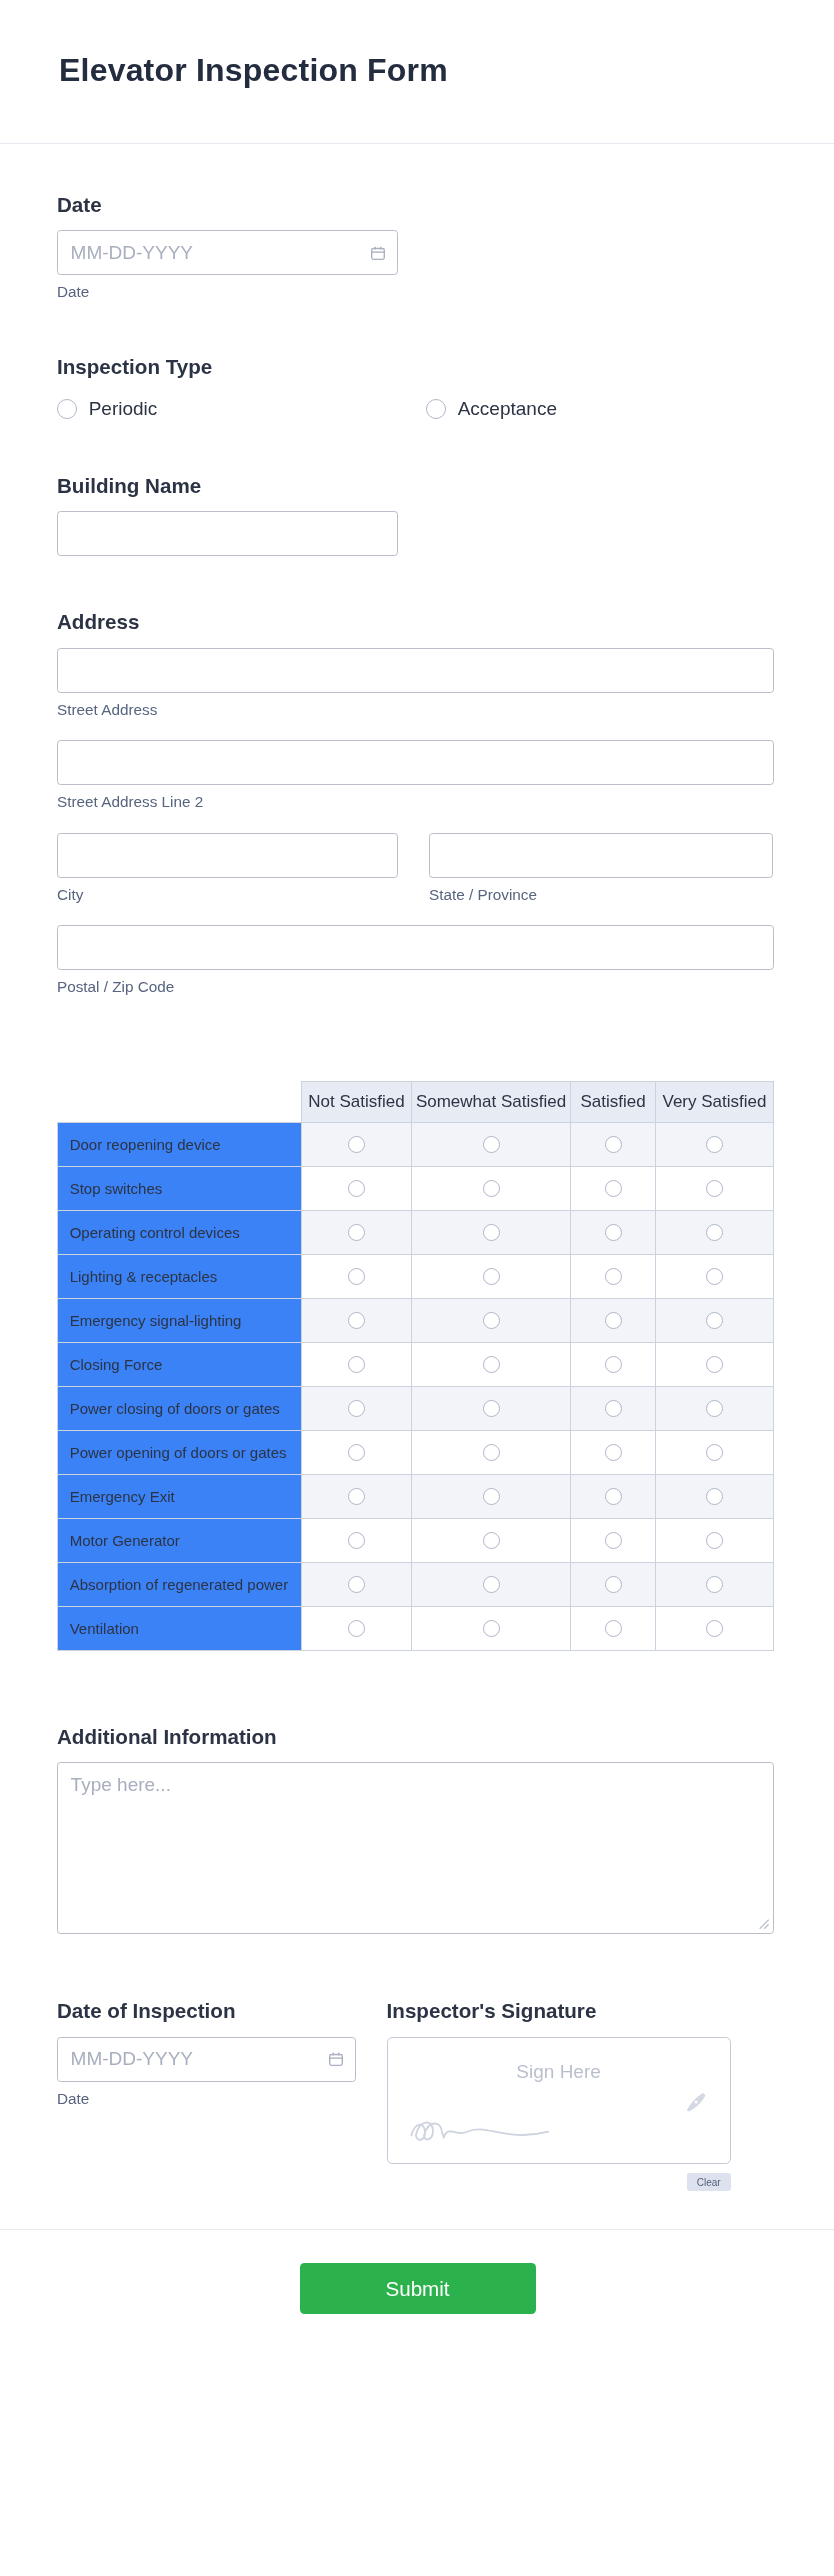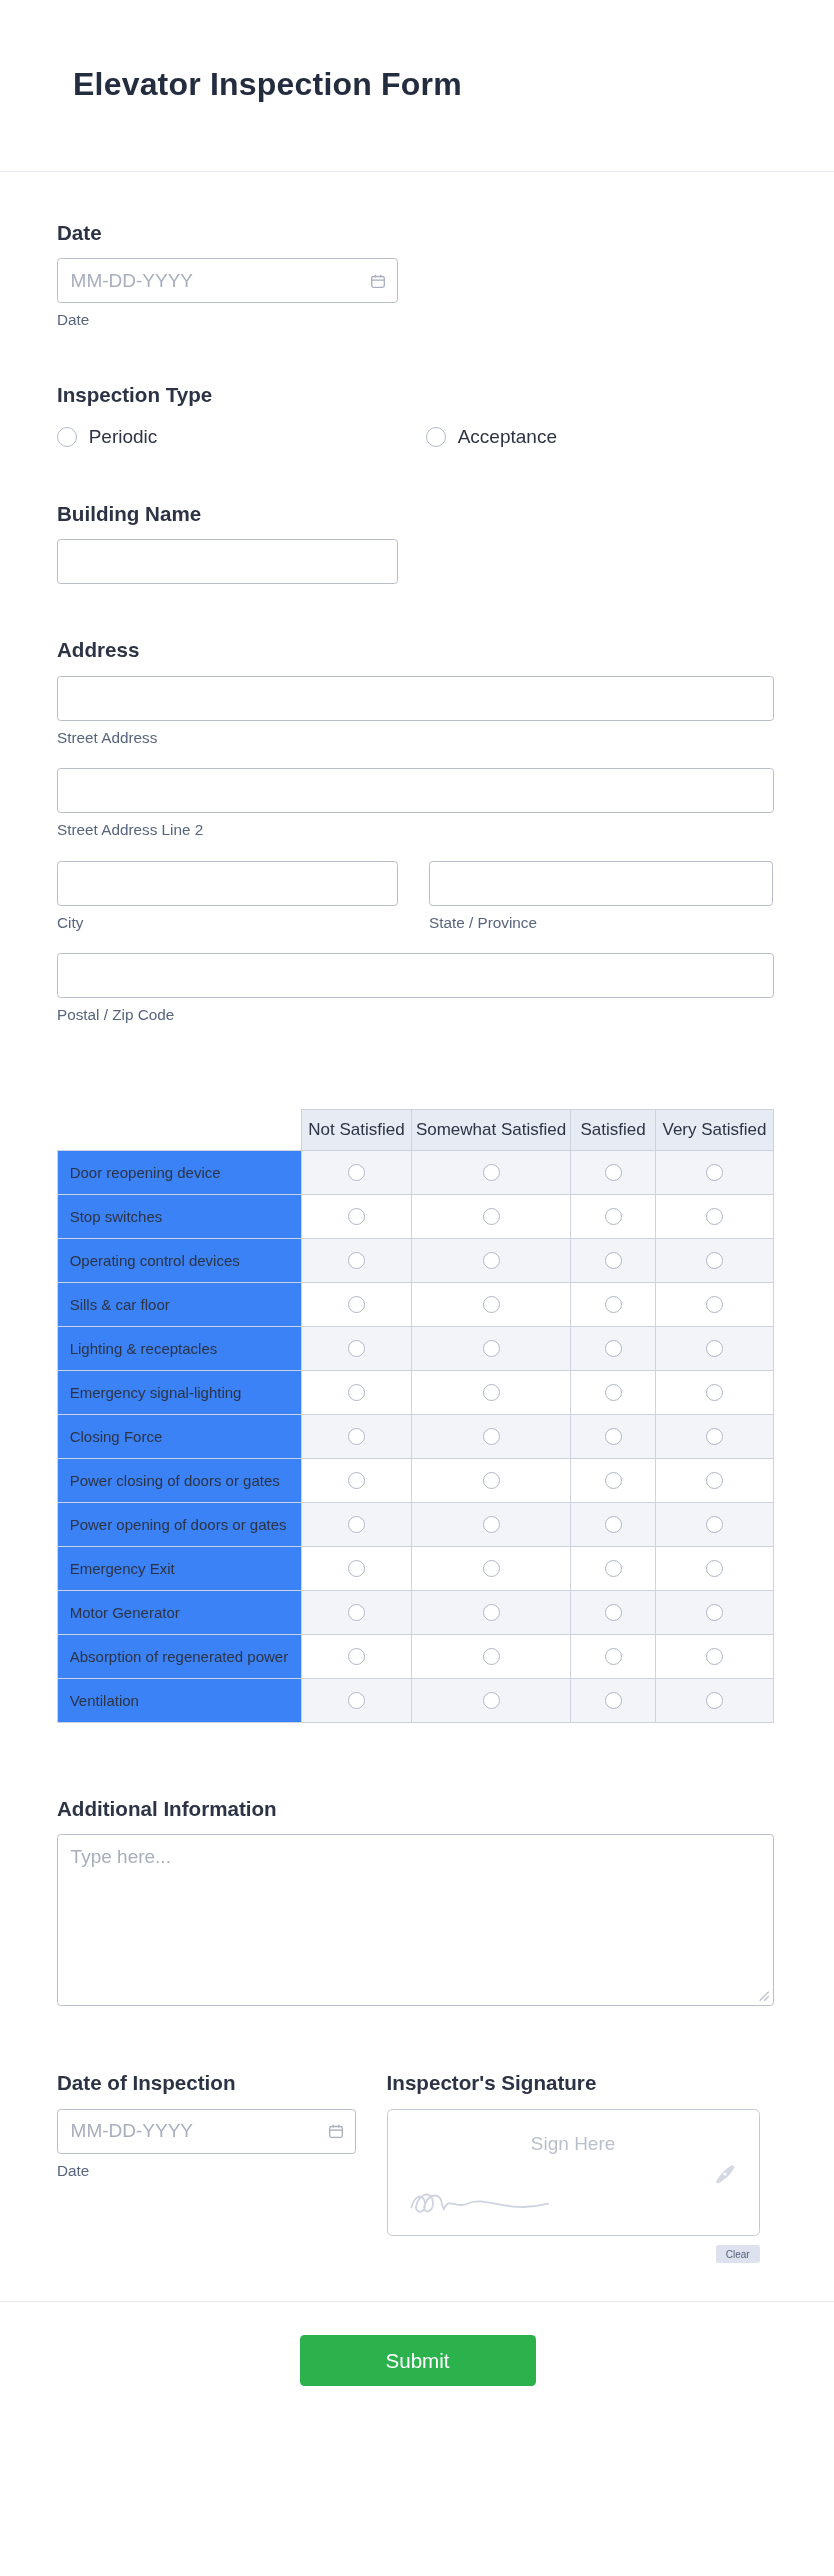--- a/index.html
+++ b/index.html
@@ -2,21 +2,21 @@
 <html style="font-size:14.4px"><head>
 <meta charset="utf-8">
 <style>
   * { box-sizing: border-box; }
   html, body { margin: 0; padding: 0; background: #ffffff; }
   body { font-family: "Liberation Sans", sans-serif; color: #2c3345; }
   .page { width: 835px; height: 2576px; margin: 0 auto; background: #fff; overflow: hidden; }
 
   
   .form-header { padding: 50px 57px 52px; border-bottom: 0.9px solid #e6e9f0; }
-  .form-title { margin: 16px; font-size: 32px; font-weight: 700; letter-spacing: 0.2px; color: #242c3f; }
+  .form-title { margin: 2px; font-size: 32px; font-weight: 700; letter-spacing: 0.2px; color: #242c3f; }
 
   
   .form-body { padding: 49px 61px 0 57px; }
   .q { margin-bottom: 54px; }
   .qlabel { font-size: 20.6px; font-weight: 700; color: #2c3345; margin-bottom: 12.6px; line-height: 1.2; }
   .sublabel { font-size: 15.3px; color: #57647e; margin-top: 8px; }
 
   .input-wrap { position: relative; }
   .text-input {
     width: 100%; height: 45px; border: 0.9px solid #b8bdc9; border-radius: 3.6px;
@@ -65,21 +65,21 @@
   textarea.free-text {
     width: 100%; height: 172px; border: 0.9px solid #b8bdc9; border-radius: 3.6px;
     font-family: "Liberation Sans", sans-serif; font-size: 19px; color: #2c3345;
     padding: 10.8px 12.6px; resize: none; outline: none; display: block;
   }
   .resize-corner { position: absolute; right: 4.5px; bottom: 4.5px; line-height: 0; pointer-events: none; }
 
   
   .bottom-row { display: flex; gap: 31px; margin-top: 65px; }
   .sig-box {
-    position: relative; width: 373px; height: 127px; border: 0.9px solid #c3c9d5;
+    position: relative; width: 344px; height: 127px; border: 0.9px solid #c3c9d5;
     border-radius: 5.4px; background: #fff; cursor: crosshair;
   }
   .sign-here { position: absolute; top: 23px; left: 0; right: 0; text-align: center; font-size: 19px; color: #b9bfcc; }
   .squiggle { position: absolute; left: 18px; bottom: 14.4px; line-height: 0; }
   .pen { position: absolute; right: 23px; top: 52px; line-height: 0; }
   .clear-row { text-align: right; margin-top: 9px; }
   .clear-btn {
     display: inline-block; background: #dde2ee; color: #545e79; border: none;
     font-family: "Liberation Sans", sans-serif; font-size: 10px; padding: 3.6px 10px;
     border-radius: 2.7px; cursor: pointer;
@@ -202,27 +202,20 @@
             </tr>
             <tr>
               <th class="rowlabel">Stop switches</th>
               <td><span class="mradio"></span></td>
               <td><span class="mradio"></span></td>
               <td><span class="mradio"></span></td>
               <td><span class="mradio"></span></td>
             </tr>
             <tr>
               <th class="rowlabel">Operating control devices</th>
-              <td><span class="mradio"></span></td>
-              <td><span class="mradio"></span></td>
-              <td><span class="mradio"></span></td>
-              <td><span class="mradio"></span></td>
-            </tr>
-            <tr>
-              <th class="rowlabel">Sills &amp; car floor</th>
               <td><span class="mradio"></span></td>
               <td><span class="mradio"></span></td>
               <td><span class="mradio"></span></td>
               <td><span class="mradio"></span></td>
             </tr>
             <tr>
               <th class="rowlabel">Lighting &amp; receptacles</th>
               <td><span class="mradio"></span></td>
               <td><span class="mradio"></span></td>
               <td><span class="mradio"></span></td>

